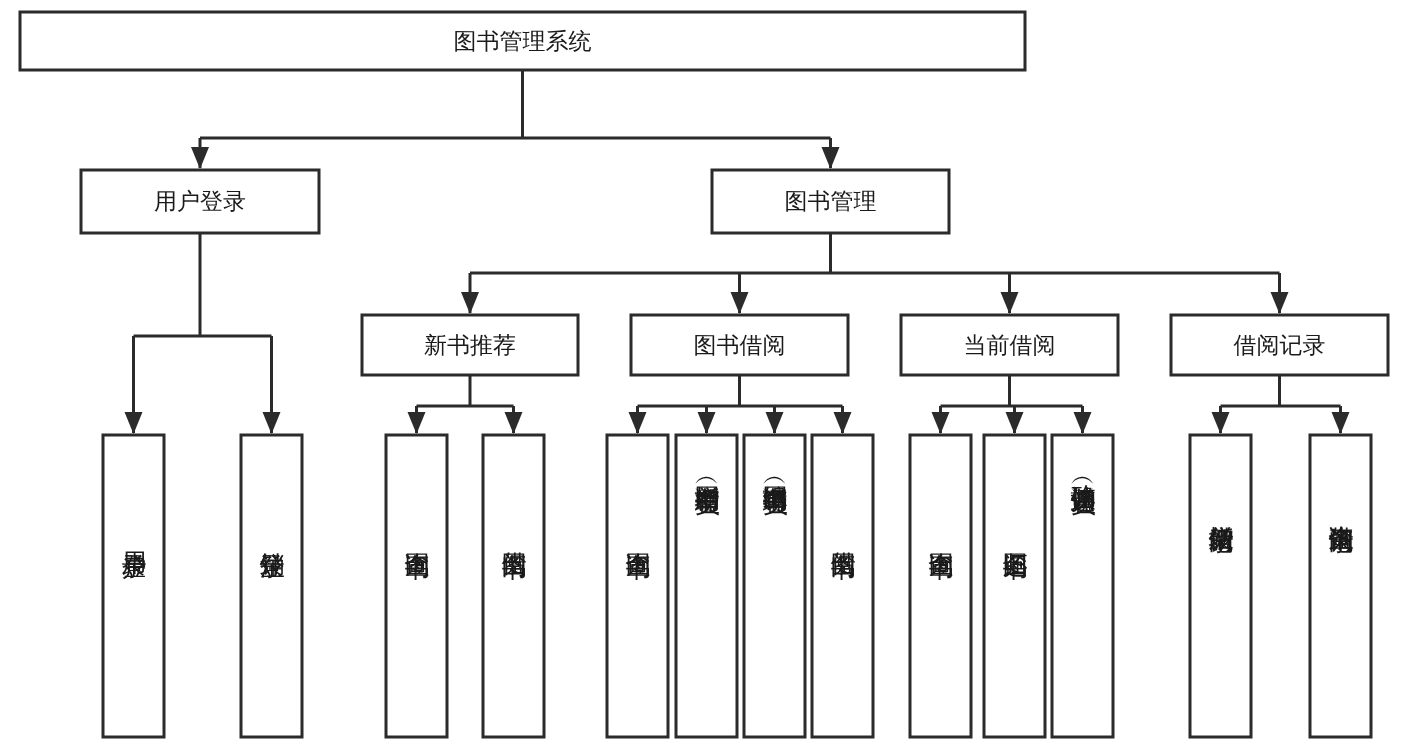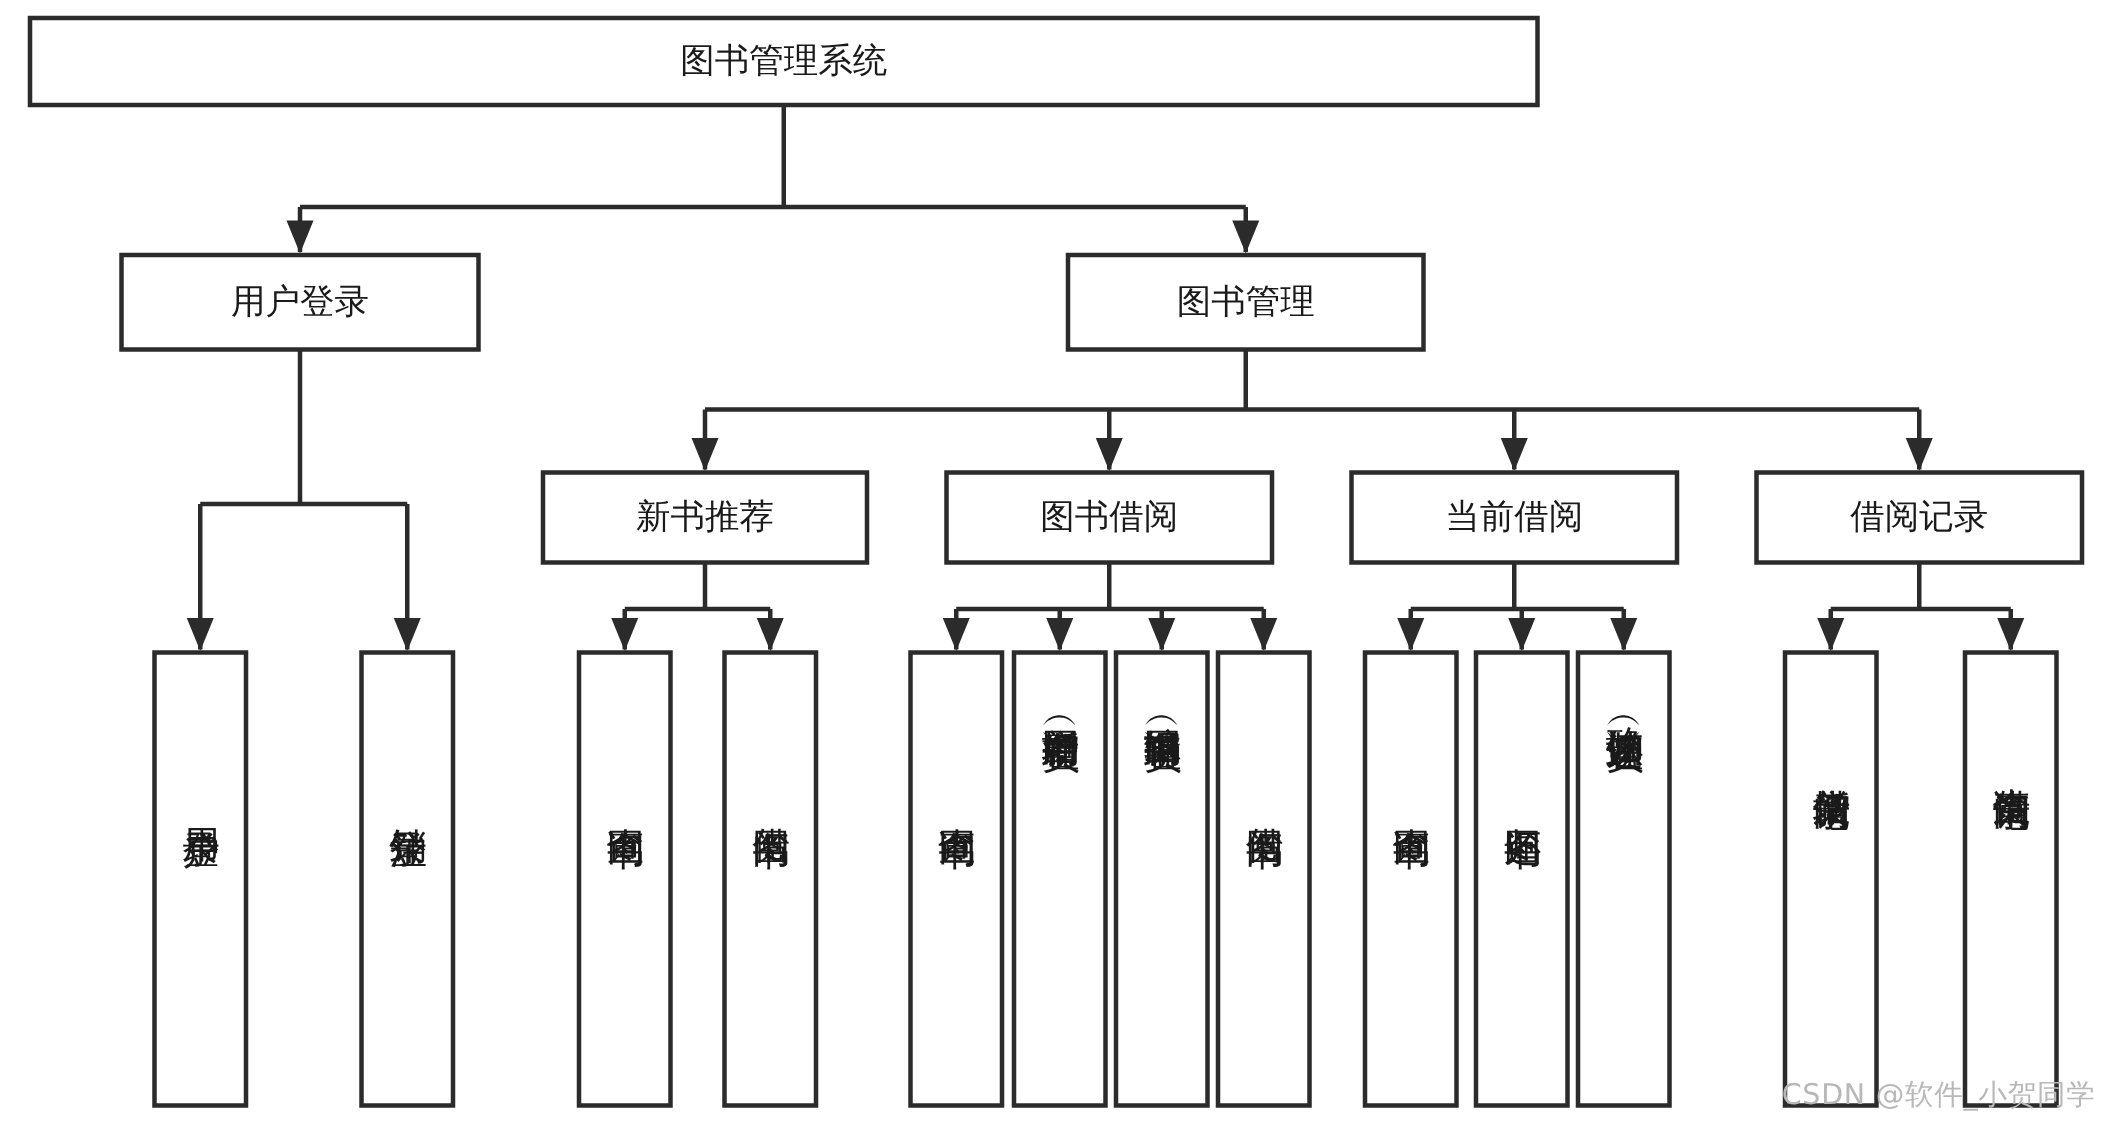--- a/index.html
+++ b/index.html
@@ -201,14 +201,13 @@
       <div class="vtext-wrap" style="left: 1052px; top: 435px; width: 61px; height: 302px; padding-top: 30px; box-sizing: border-box;">
         <div class="vtext">确认归还（管理员）</div>
       </div>
       <div class="vtext-wrap" style="left: 1190px; top: 435px; width: 61px; height: 302px; padding-top: 70px; box-sizing: border-box;">
         <div class="vtext">新增借阅记录</div>
       </div>
       <div class="vtext-wrap" style="left: 1310px; top: 435px; width: 61px; height: 302px; padding-top: 70px; box-sizing: border-box;">
         <div class="vtext">查询借阅记录</div>
       </div>
     </div>
-  <div class="watermark">CSDN @软件_小贺同学</div>
 </div>
 
 </body></html>

